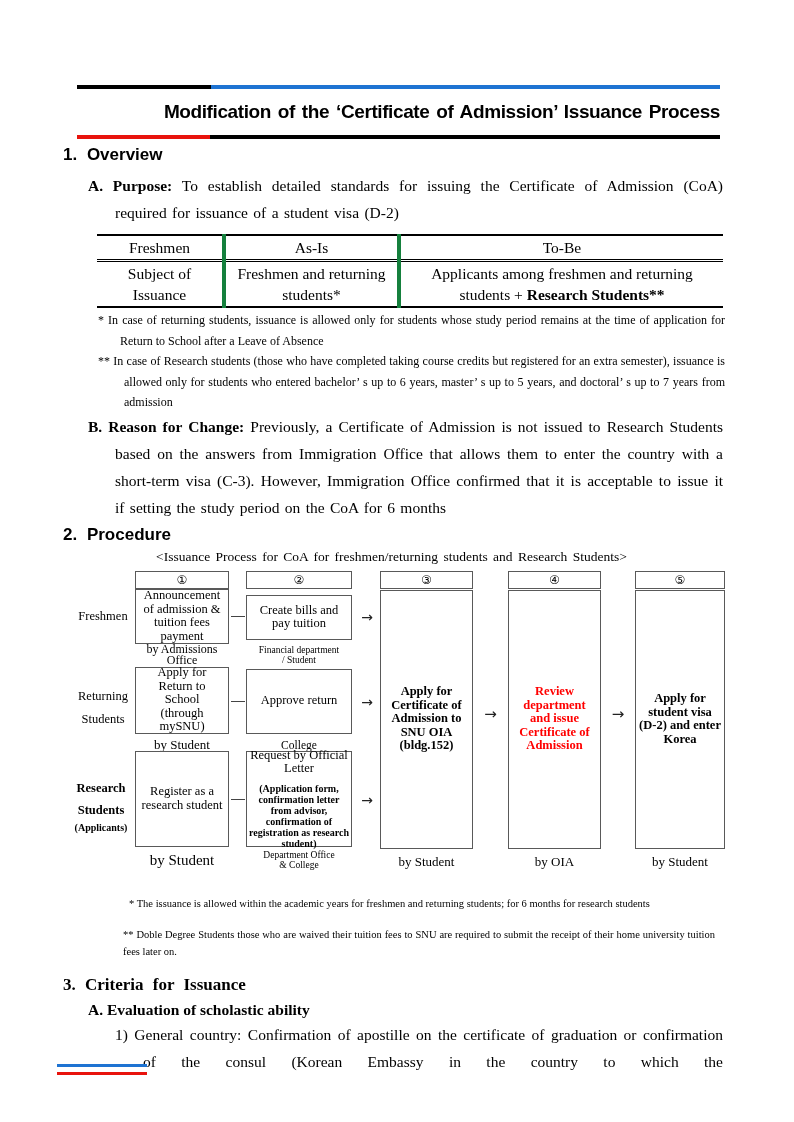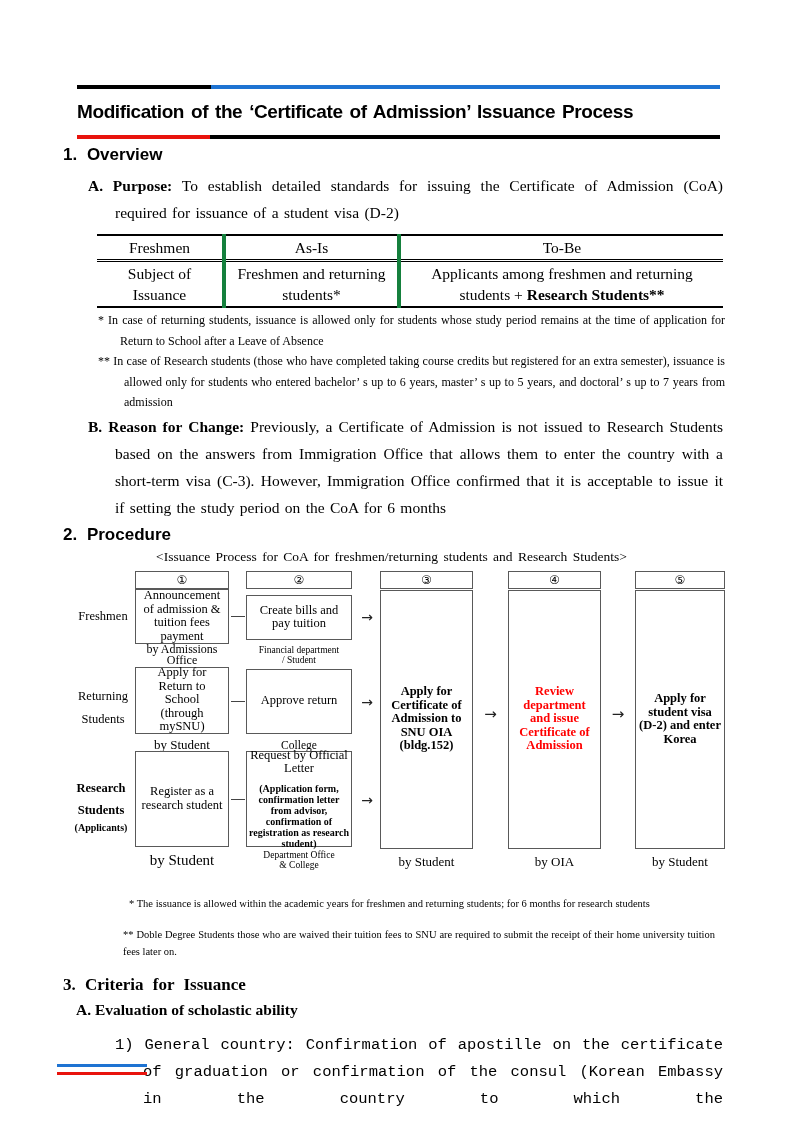--- a/index.html
+++ b/index.html
@@ -7,21 +7,21 @@
         font-family:"Liberation Serif",serif;color:#000;}
   
   .banner{margin:85px 74px 0 77px;}
   .rule{height:4px;display:flex;}
   .seg{display:block;height:100%;}
   .seg-black{width:134px;background:#000;}
   .seg-blue{flex:1;background:#1e73d2;}
   .seg-red{width:133px;background:#e8130d;}
   .seg-black2{flex:1;background:#000;}
   .doc-title{font-family:"Liberation Sans",sans-serif;font-weight:bold;font-size:19px;
-             line-height:25px;text-align:left;margin:10px 0 11px 0;letter-spacing:-0.4px;word-spacing:2px;}
+             line-height:25px;text-align:right;margin:10px 0 11px 0;letter-spacing:-0.4px;word-spacing:2px;}
   
   .content{margin:0 71px 0 60px;}
   .h2{font-family:"Liberation Sans",sans-serif;font-weight:bold;font-size:17px;line-height:20px;
       word-spacing:5px;margin:0 0 0 3px;}
   .h2-1{margin-top:6px;}
   .h2-2{margin-top:4px;}
   .h2-3{margin-top:8px;font-family:Liberation Serif, serif;}
   .para{font-size:15.5px;line-height:27px;text-align:justify;word-spacing:1.5px;margin:0;}
   .hang-a{padding-left:55px;text-indent:-27px;}
   .p-purpose{margin-top:7px;}
@@ -81,22 +81,22 @@
   .a1{left:294px;top:43px;}
   .a2{left:294px;top:128px;}
   .a3{left:294px;top:226px;}
   .a34{left:415px;width:31px;top:140px;font-size:15px;}
   .a45{left:543px;width:30px;top:140px;font-size:15px;}
   
   .flowfns{margin:4px 0 0 48px;width:622px;font-size:10.5px;line-height:16.5px;text-align:justify;}
   .flowfns p{margin:15px;}
   .ffn1{padding-left:6px;}
   
-  .subhead-a{font-size:15.5px;font-weight:bold;line-height:20px;margin:5px 0 0 16px;text-align:left;}
-  .item1{margin-top:12px;padding-left:83px;text-indent:-28px;text-align:justify;text-align-last:justify;font-family:Liberation Mono, monospace;}
+  .subhead-a{font-size:15.5px;font-weight:bold;line-height:20px;margin:5px 0 0 28px;text-align:left;}
+  .item1{margin-top:1px;padding-left:83px;text-indent:-28px;text-align:justify;text-align-last:justify;}
   
   .fbar{position:absolute;left:57px;width:90px;height:3px;}
   .fbar-blue{top:1064px;background:#1e73d2;}
   .fbar-red{top:1072px;background:#e8130d;}
 </style>
 </head>
 <body>
 
 <div class="page">
 

